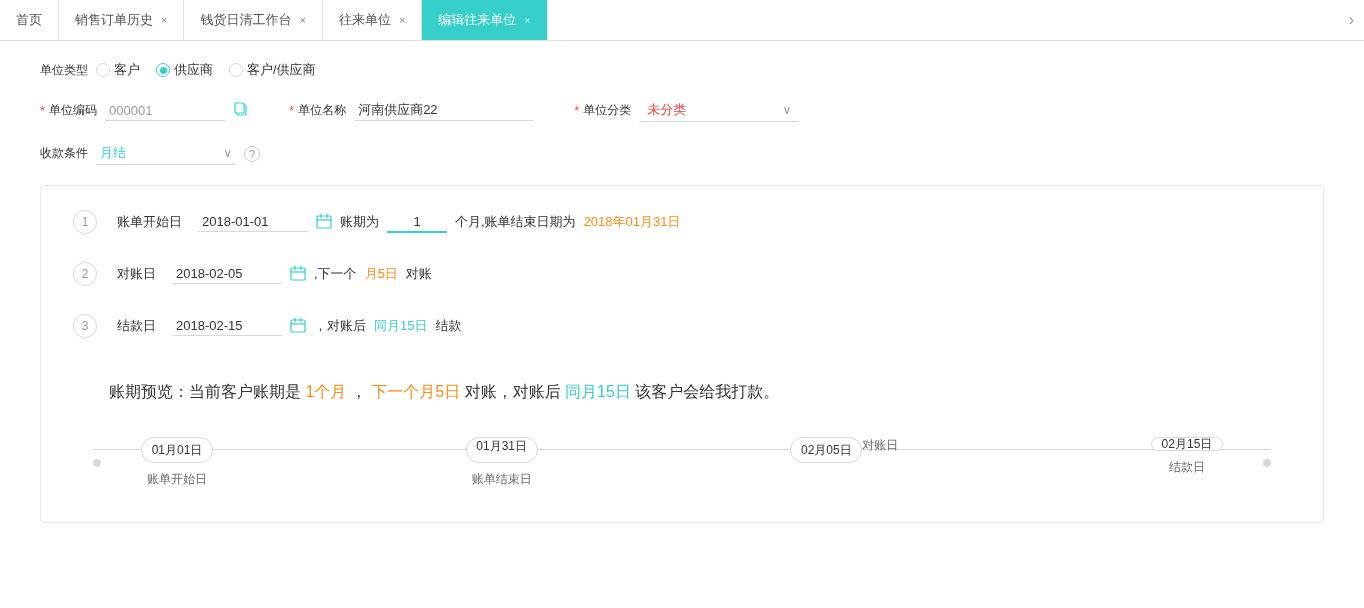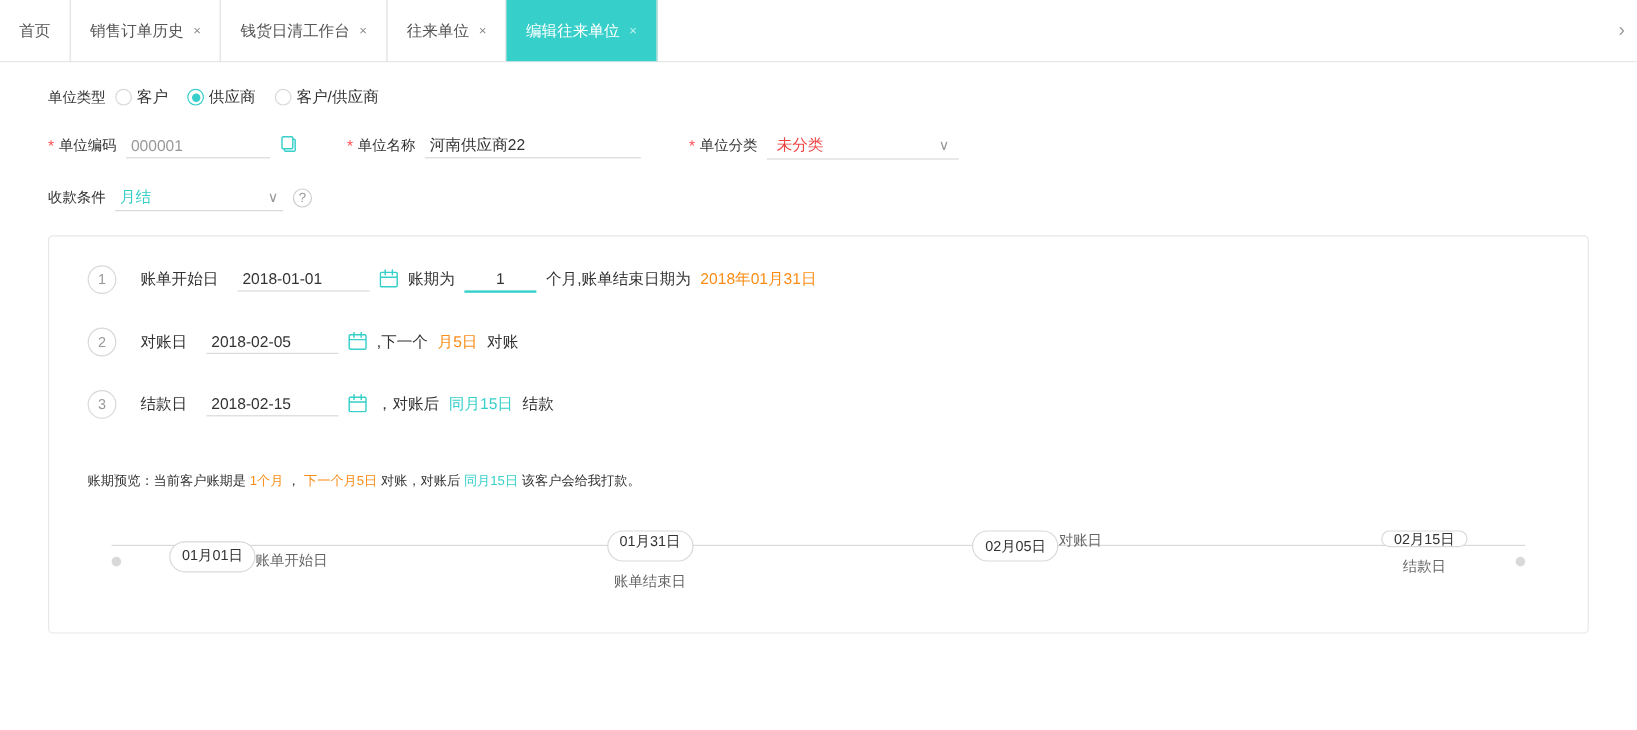--- a/index.html
+++ b/index.html
@@ -4,21 +4,21 @@
   <style>
     * { box-sizing: border-box; margin: 0; padding: 0; }
     body { font-family: 'Microsoft YaHei', Arial, sans-serif; font-size: 13px; background: #f5f5f5; color: #333; }
 
     
     .tabs-bar {
       display: flex;
       align-items: center;
       background: #fff;
       border-bottom: 1px solid #e0e0e0;
-      height: 52px;
+      height: 41px;
       padding: 0;
     }
     .tab-item {
       display: flex;
       align-items: center;
       height: 100%;
       padding: 0 16px;
       cursor: pointer;
       font-size: 13px;
       color: #555;
@@ -252,23 +252,24 @@
       color: #333;
       background: transparent;
     }
 
     
     .preview-section {
       margin-top: 10px;
       padding: 16px 0 0 0;
     }
     .preview-text {
-      font-size: 11px;
+      font-size: 16px;
       color: #333;
       margin-bottom: 24px;
+      margin-left: 36px;
     }
   </style>
 </head>
 <body>
 
 <div class="tabs-bar">
   <div class="tab-item">
     <span>首页</span>
   </div>
   <div class="tab-item">
@@ -413,21 +414,21 @@
       </div>
 
       <div style="position: relative; display: flex; align-items: center; padding: 10px 20px; margin-top: 10px;">
 
         <div style="position: absolute; top: 22px; left: 20px; right: 20px; height: 1px; background: #d9d9d9;"></div>
 
         <div style="width: 8px; height: 8px; border-radius: 50%; background: #d9d9d9; flex-shrink: 0; position: relative; z-index: 1;"></div>
 
         <div style="flex: 1; display: flex; justify-content: space-between; position: relative; padding: 0 40px;">
 
-          <div style="display: flex; align-items: center; position: relative; z-index: 1;">
+          <div style="display: flex; flex-direction: column; align-items: center; position: relative; z-index: 1;">
             <div style="width: 72px; height: 26px; border-radius: 13px; border: 1px solid #d9d9d9; background: #fff; display: flex; align-items: center; justify-content: center; font-size: 12px; color: #333; margin-bottom: 8px;">
               <span>01月01日</span>
             </div>
             <span style="font-size: 12px; color: #666;">账单开始日</span>
           </div>
 
           <div style="display: flex; flex-direction: column; align-items: center; position: relative; z-index: 1;">
             <div style="width: 72px; height: 26px; border-radius: 13px; border: 1px solid #d9d9d9; background: #fff; display: flex; align-items: flex-start; justify-content: center; font-size: 12px; color: #333; margin-bottom: 8px;">
               <span>01月31日</span>
             </div>

